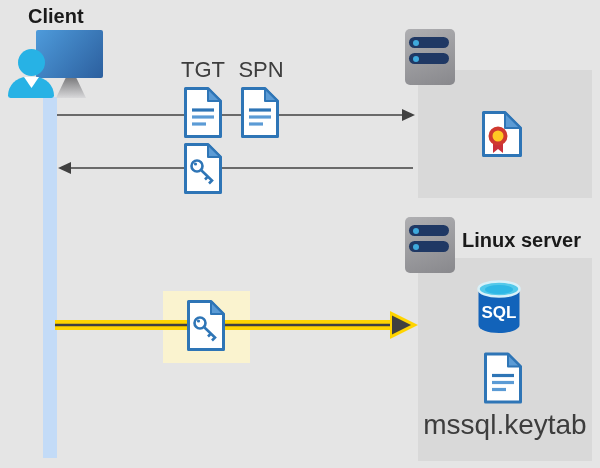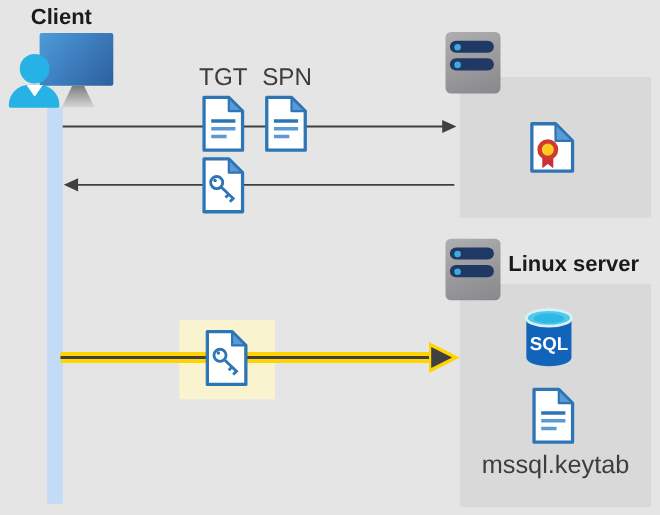--- a/index.html
+++ b/index.html
@@ -4,21 +4,21 @@
 <style>
   html,body{margin:0;padding:0;background:#fff;}
   .canvas{
     position:relative;width:600px;height:468px;background:#e5e5e5;overflow:hidden;
     font-family:"Liberation Sans", sans-serif;
   }
   .abs{position:absolute;}
   
   .title{font-weight:bold;color:#1a1a1a;font-size:20px;line-height:23px;}
   .small-label{color:#3d3d3d;font-size:22px;text-align:center;}
-  .keytab{color:#3d3d3d;font-size:23px;text-align:center;}
+  .keytab{color:#3d3d3d;font-size:28px;text-align:center;}
   
   .gray-box{background:#D9D9D9;}
   .dc-box{left:418px;top:70px;width:174px;height:128px;}
   .ls-box{left:418px;top:258px;width:174px;height:203px;}
   .highlight-box{left:163px;top:291px;width:87px;height:72px;background:#FAF3CF;}
   
   .monitor{left:36px;top:30px;width:67px;height:48px;border-radius:2px;
     background:linear-gradient(130deg,#4E9BDB 0%,#2C5F9E 100%);}
   .stand{left:56px;top:78px;width:30px;height:20px;
     clip-path:polygon(32% 0,68% 0,100% 100%,0% 100%);

